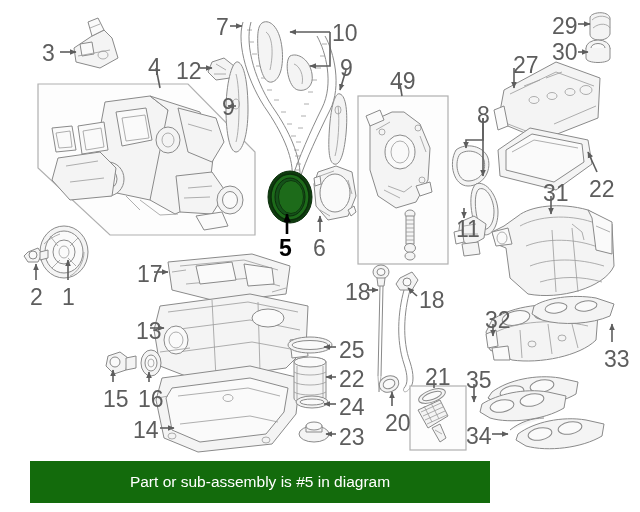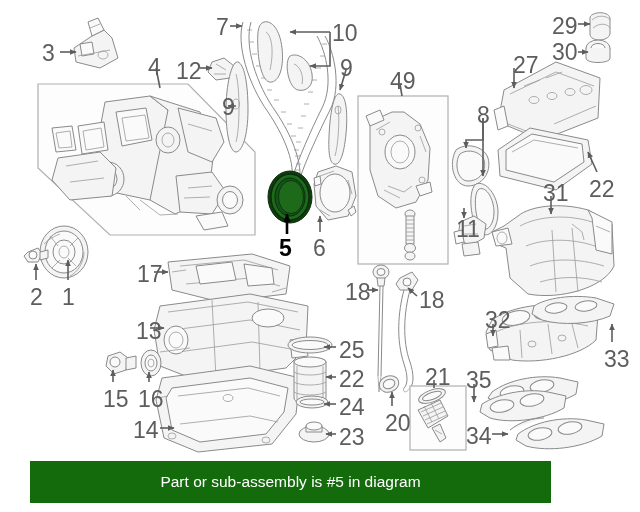--- a/index.html
+++ b/index.html
@@ -18,21 +18,21 @@
   #diagram-svg {
     position: absolute;
     left: 0; top: 0;
     width: 640px;
     height: 512px;
   }
   .banner {
     position: absolute;
     left: 30px;
     top: 461px;
-    width: 521px;
+    width: 460px;
     height: 42px;
     background: #136b0c;
     color: #ffffff;
     display: flex;
     flex-direction: column;
     align-items: center;
     justify-content: center;
     line-height: 1.12;
   }
   .banner-line {

